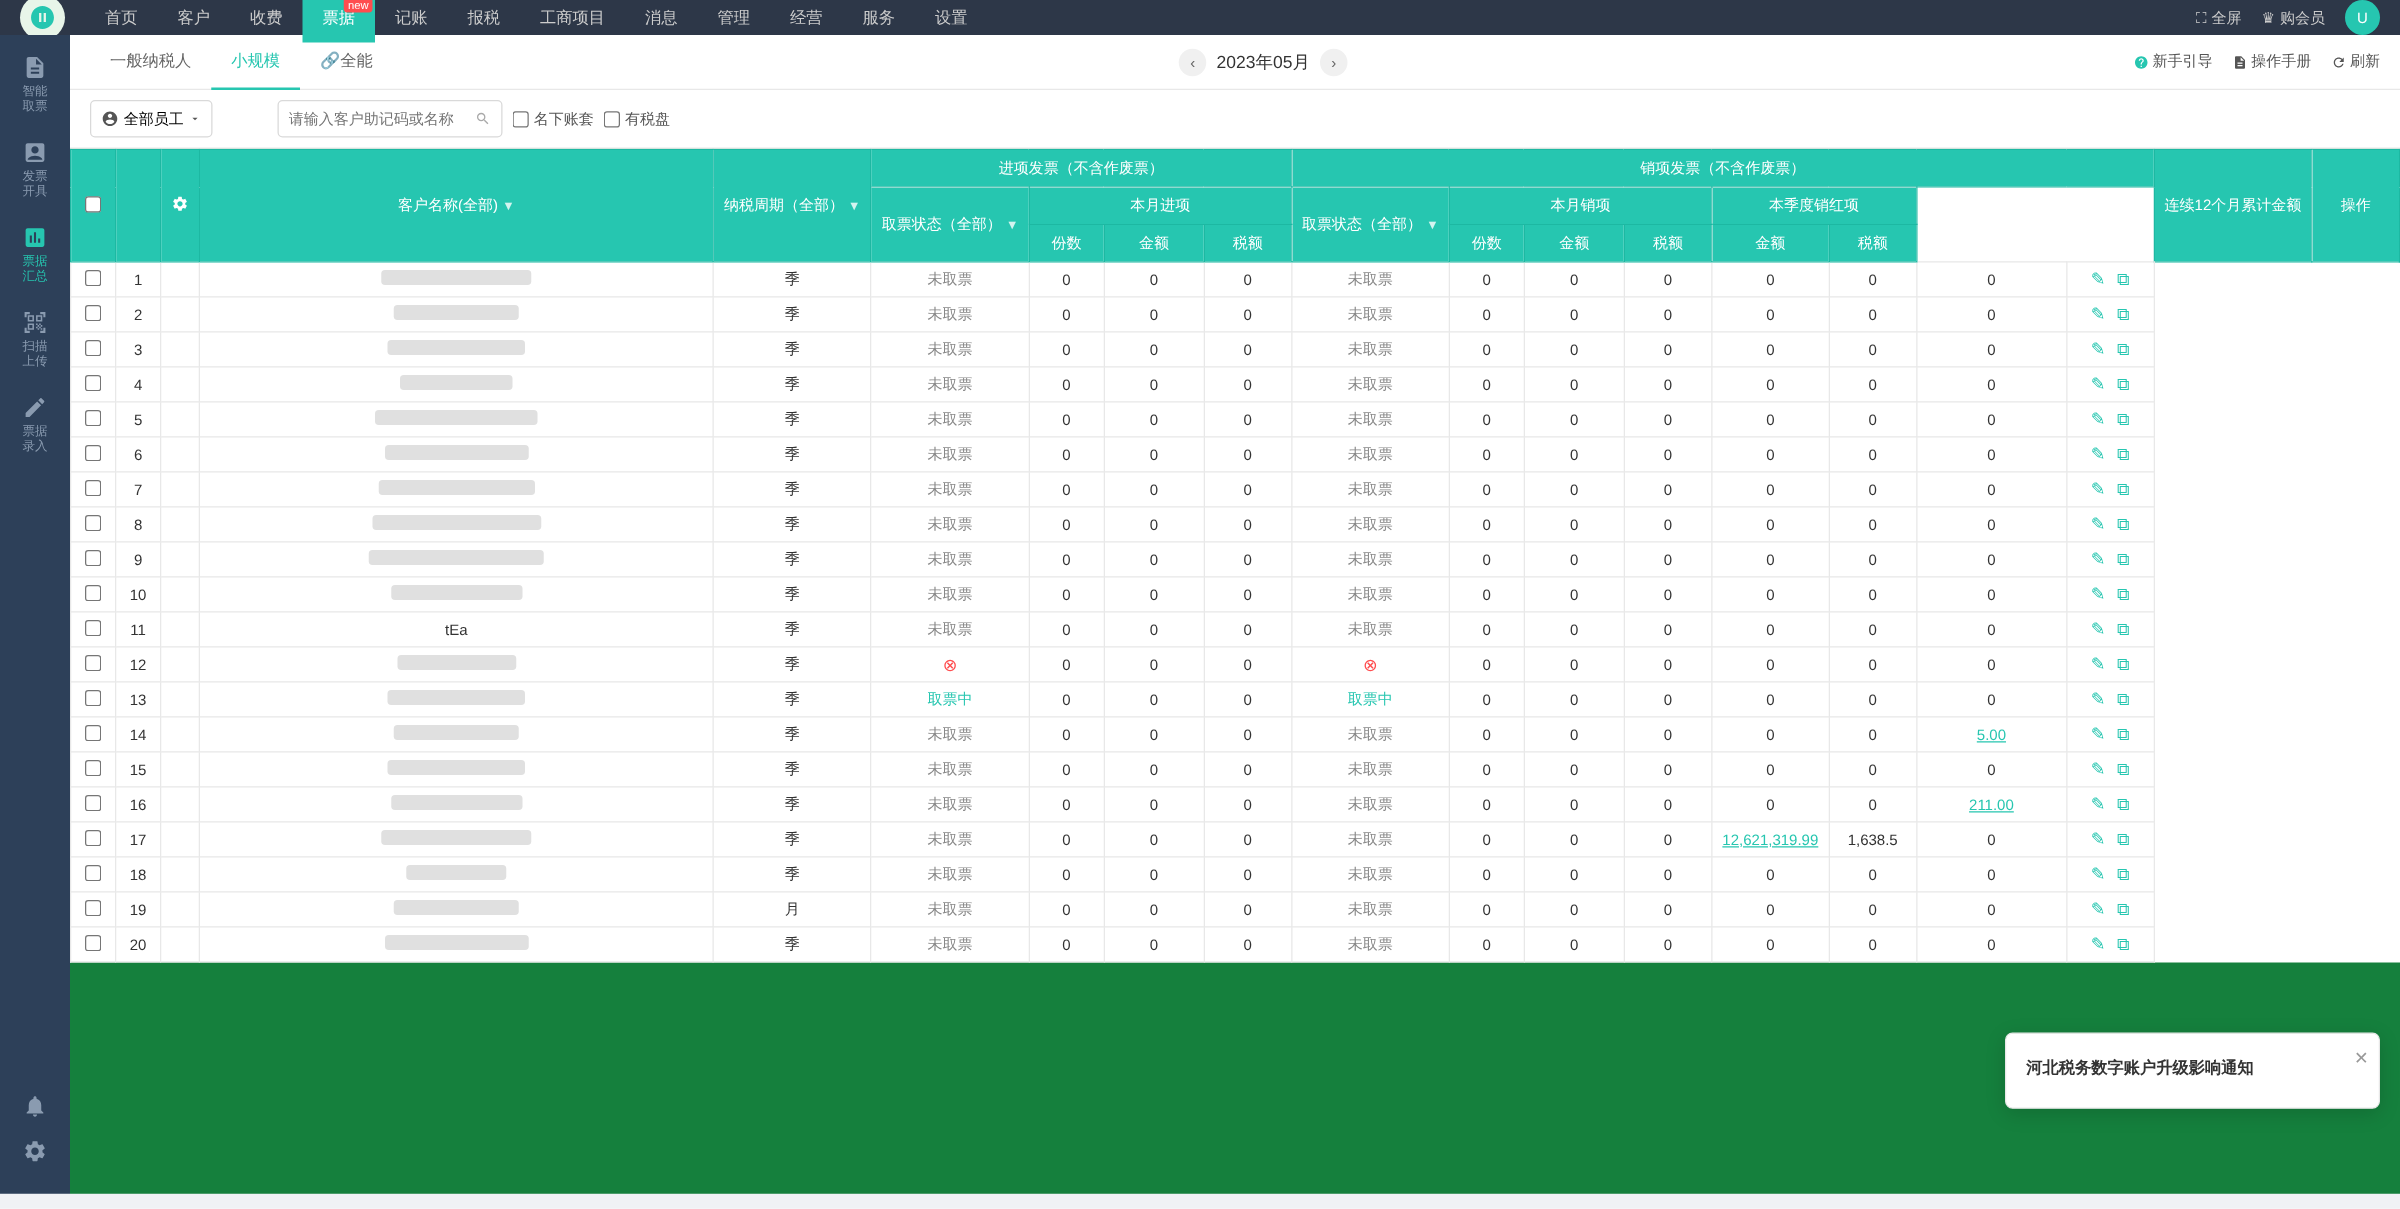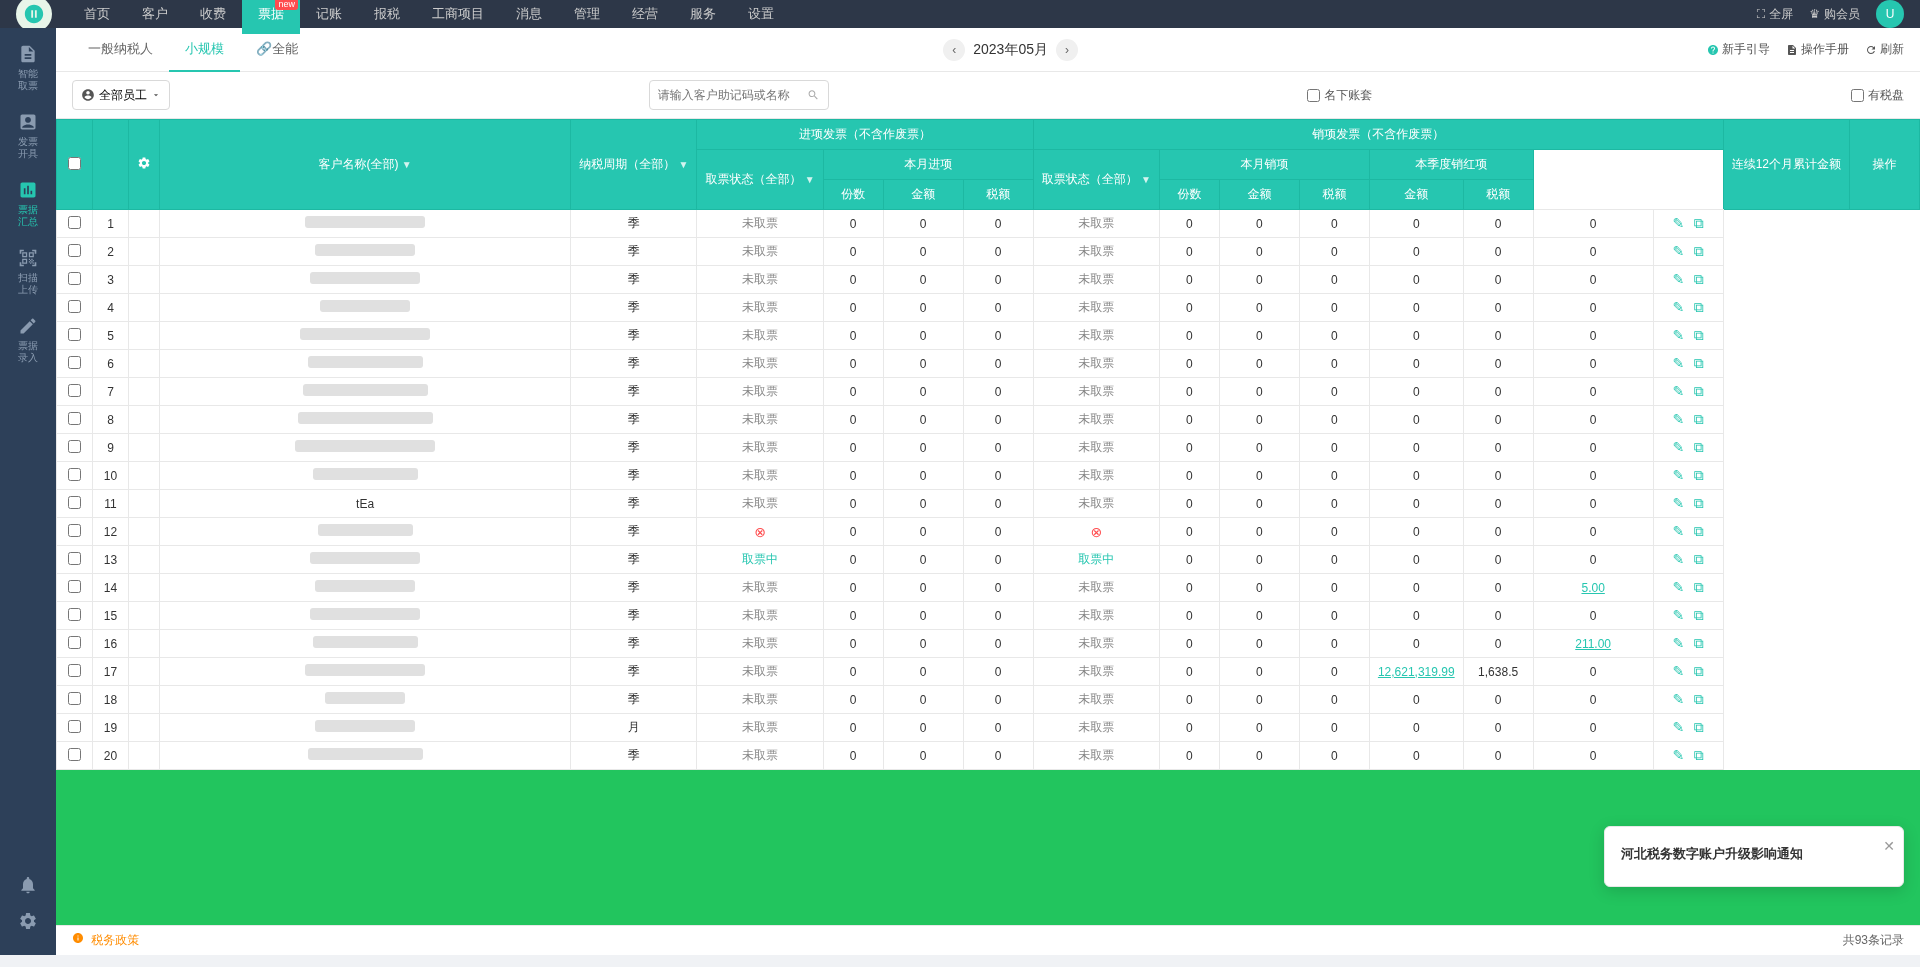--- a/index.html
+++ b/index.html
@@ -19,29 +19,29 @@
 
     
     .layout { display: flex; height: calc(967px - 40px); }
     .sidebar { width: 56px; background: #2d4059; display: flex; flex-direction: column; align-items: center; padding-top: 8px; gap: 4px; flex-shrink: 0; }
     .sidebar-item { display: flex; flex-direction: column; align-items: center; padding: 8px 4px; cursor: pointer; color: #8a9bb0; font-size: 10px; gap: 4px; width: 100%; border-radius: 4px; }
     .sidebar-item.active { color: #26c6b0; }
     .sidebar-item svg { width: 20px; height: 20px; }
     .sidebar-bottom { margin-top: auto; padding-bottom: 16px; }
 
     
-    .main-content { flex: 1; display: flex; flex-direction: column; background: #22c55e; overflow: hidden; }
+    .main-content { flex: 1; display: flex; flex-direction: column; background: #15803d; overflow: hidden; }
     .sub-tab { padding: 0 16px; height: 44px; display: flex; align-items: center; cursor: pointer; color: #666; font-size: 13px; border-bottom: 2px solid transparent; }
     .sub-tab.active { color: #26c6b0; border-bottom: 2px solid #26c6b0; font-weight: 500; }
     .period-arrow { width: 22px; height: 22px; background: #f0f0f0; border-radius: 50%; display: flex; align-items: center; justify-content: center; cursor: pointer; border: none; font-size: 12px; color: #666; }
 
     
-    .toolbar { background: #fff; padding: 8px 16px; display: flex; align-items: center; gap: 8px; border-bottom: 1px solid #e8e8e8; justify-content: space-between; }
+    .toolbar { background: #fff; padding: 8px 16px; display: flex; align-items: center; gap: 8px; border-bottom: 1px solid #e8e8e8; }
     .emp-select { display: flex; align-items: center; border: 1px solid #d9d9d9; border-radius: 4px; padding: 4px 8px; gap: 4px; font-size: 12px; cursor: pointer; background: #fff; height: 30px; min-width: 90px; }
-    .search-input-wrap { display: flex; align-items: center; border: 1px solid #d9d9d9; border-radius: 4px; padding: 4px 8px; gap: 4px; background: #fff; height: 30px; width: 180px; }
+    .search-input-wrap { display: flex; align-items: center; border: 1px solid #d9d9d9; border-radius: 4px; padding: 4px 8px; gap: 4px; background: #fff; height: 30px; width: 180px; margin-left: 44px; }
     .search-input-wrap input { border: none; outline: none; font-size: 12px; width: 100%; color: #999; }
     .checkbox-label { display: flex; align-items: center; gap: 4px; font-size: 12px; color: #555; cursor: pointer; }
     .btn-primary { background: #ff8c00; color: #fff; border: none; border-radius: 4px; padding: 6px 16px; cursor: pointer; font-size: 12px; font-weight: 500; }
     .btn-blue { background: #26c6b0; color: #fff; border: none; border-radius: 4px; padding: 6px 14px; cursor: pointer; font-size: 12px; }
     .btn-outline { background: #fff; color: #555; border: 1px solid #d9d9d9; border-radius: 4px; padding: 6px 10px; cursor: pointer; font-size: 12px; display: flex; align-items: center; gap: 4px; }
     .toolbar-right { margin-left: auto; display: flex; gap: 8px; align-items: center; }
     table { width: 100%; border-collapse: collapse; background: #fff; }
     thead tr th { background: #26c6b0; color: #fff; font-weight: 500; font-size: 12px; padding: 6px 8px; text-align: center; border: 1px solid #1db8a2; white-space: nowrap; position: sticky; top: 0; z-index: 10; }
     tbody tr td { font-size: 12px; color: #333; padding: 5px 8px; text-align: center; border: 1px solid #e8e8e8; white-space: nowrap; }
     tbody tr td:nth-child(3) { text-align: left; max-width: 220px; overflow: hidden; }
@@ -734,24 +734,15 @@
   </tr>
           </tbody>
       </table>
 
       <div class="notification-popup" style="position:fixed; right:16px; bottom:80px;">
         <div class="notification-close">✕</div>
         <div class="notification-title">河北税务数字账户升级影响通知</div>
       </div>
     </div>
 
-    <div class="bottom-bar">
-      <span style="cursor:pointer;">
-        <svg width="12" height="12" viewBox="0 0 24 24" fill="#ff8c00">
-            <path d="M12 2C6.48 2 2 6.48 2 12s4.48 10 10 10 10-4.48 10-10S17.52 2 12 2zm1 15h-2v-6h2v6zm0-8h-2V7h2v2z"></path>
-          </svg>
-        <span style="color:#ff8c00; margin-left:4px;">税务政策</span>
-      </span>
-      <span class="bottom-bar-right">共93条记录</span>
-    </div>
 
   </div>
 </div>
 
 </body></html>

